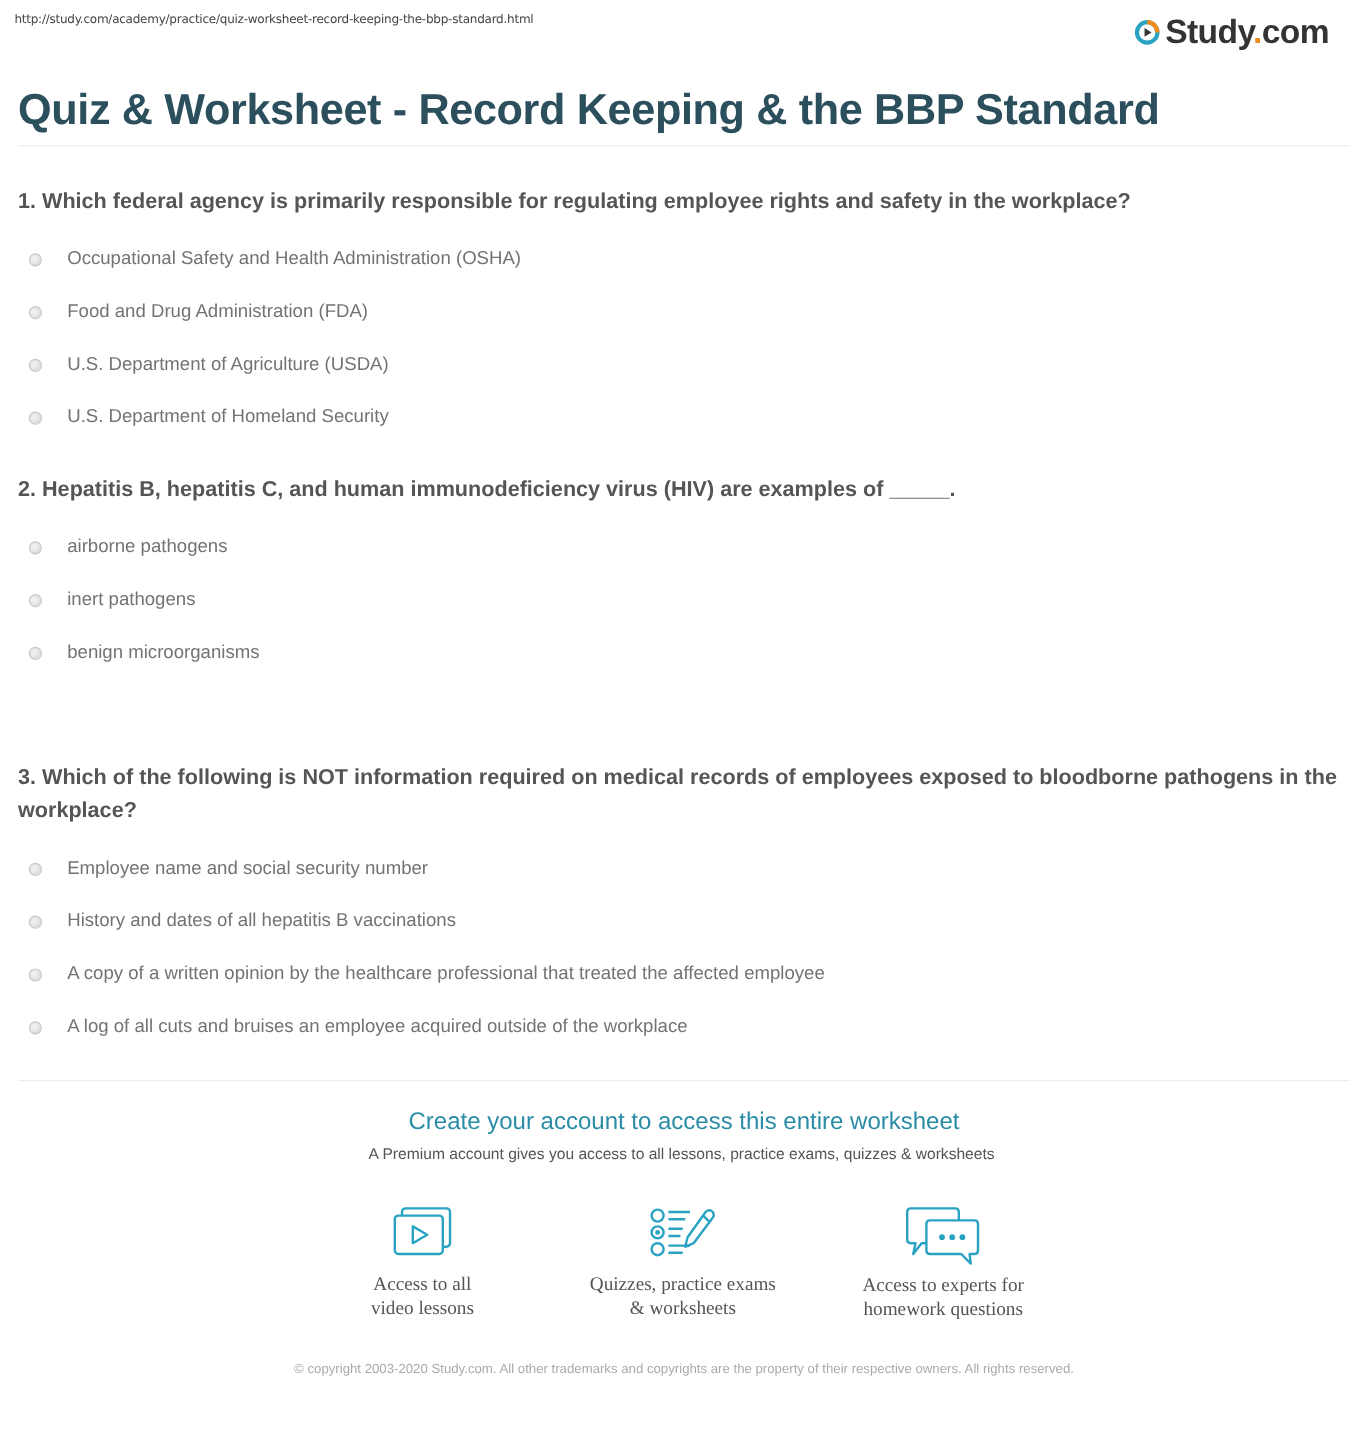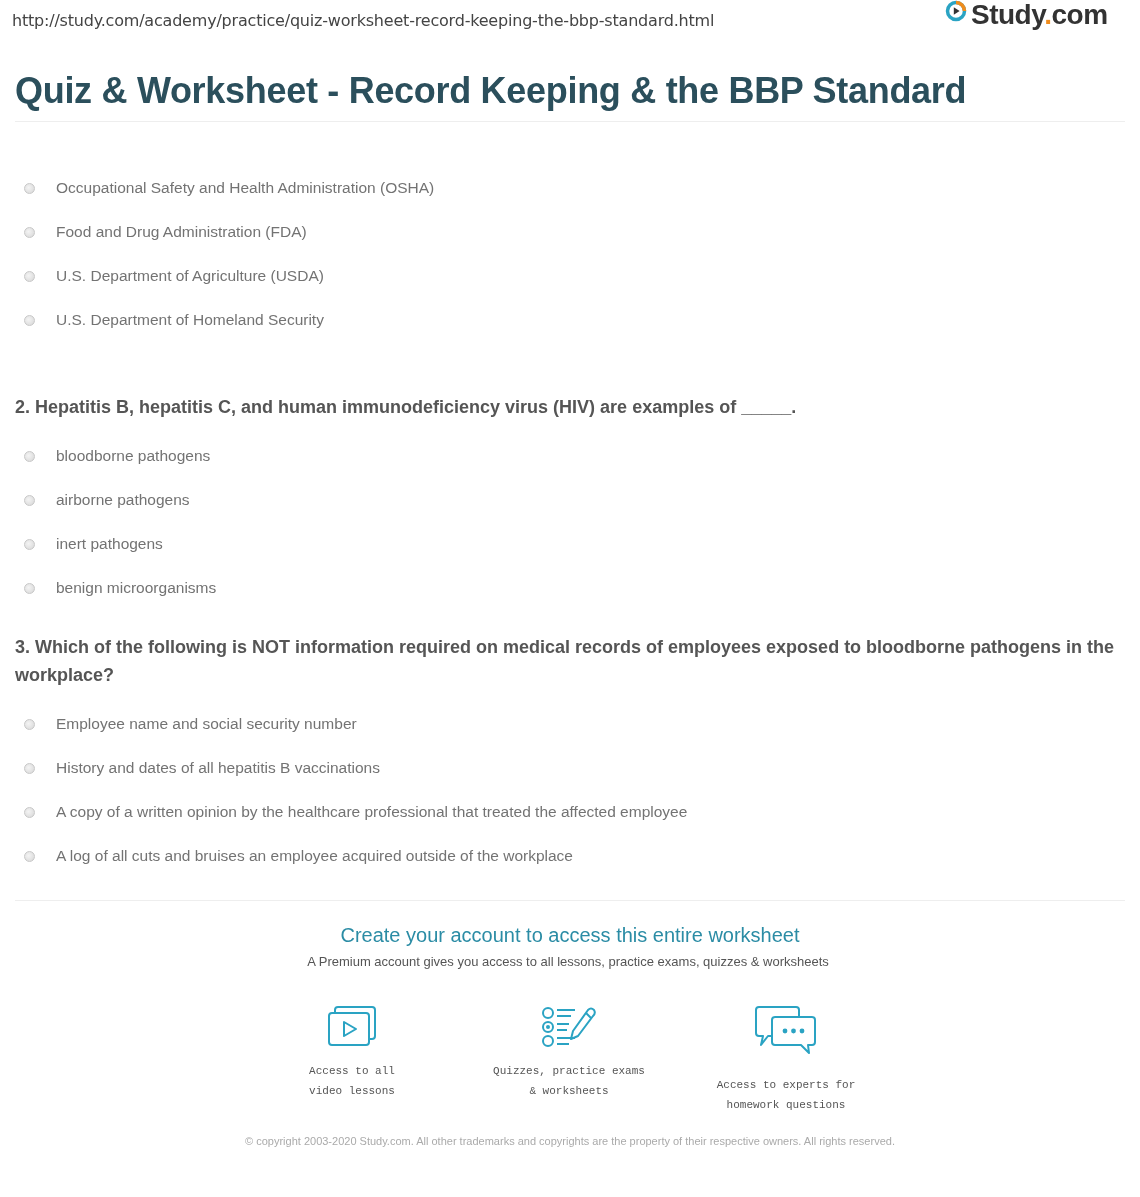--- a/index.html
+++ b/index.html
@@ -1,21 +1,21 @@
 <!DOCTYPE html>
 <html><head>
   <meta charset="utf-8">
   <style>
     * { box-sizing: border-box; margin: 0; padding: 0; }
     html, body { width: 1140px; height: 1197px; background: #ffffff; }
     body { font-family: "DejaVu Sans", "Liberation Sans", sans-serif; color: #555555; position: relative; overflow: hidden; }
 
-    .url { position: absolute; left: 12px; top: 11px; font-size: 16px; color: #444; letter-spacing: -0.2px; }
+    .url { position: absolute; left: 12px; top: 11px; font-size: 10px; color: #444; letter-spacing: -0.2px; }
 
-    .logo { position: absolute; left: 945px; top: 0; display: flex; }
+    .logo { position: absolute; left: 945px; top: 12px; display: flex; align-items: center; }
     .logo-icon { width: 22px; height: 22px; margin-right: 4px; }
     .logo-text { font-size: 28px; font-weight: bold; color: #333; letter-spacing: -0.5px; line-height: 30px; font-family: "Liberation Sans", sans-serif; }
     .logo-dot { color: #f08c1c; }
 
     .page-title { position: absolute; left: 15px; top: 70px; font-size: 36px; color: #2b4f5c; font-family: "Liberation Sans", sans-serif; letter-spacing: -0.3px; }
     .title-rule { position: absolute; left: 15px; right: 15px; top: 121px; height: 1px; background: #eeeeee; }
 
     .question { position: absolute; left: 15px; width: 1110px; }
     .q-text { font-size: 18px; font-weight: bold; color: #555; line-height: 28px; font-family: "Liberation Sans", sans-serif; }
     .answers { list-style: none; margin-top: 12px; }
@@ -24,21 +24,21 @@
              background: radial-gradient(circle at 40% 40%, #f4f4f4, #d6d6d6); border: 1px solid #c8c8c8; flex-shrink: 0; }
     .a-text { font-size: 15.5px; color: #737373; font-family: "Liberation Sans", sans-serif; }
 
     .cta-rule { position: absolute; left: 15px; right: 15px; top: 900px; height: 1px; background: #eeeeee; }
     .cta-title { position: absolute; left: 0; width: 1140px; top: 924px; text-align: center; font-size: 20px; color: #2b8ca5; font-family: "Liberation Sans", sans-serif; font-weight: normal; }
     .cta-sub { position: absolute; left: 0; width: 1136px; top: 954px; text-align: center; font-size: 13px; color: #555; font-family: "Liberation Sans", sans-serif; }
 
     .features { position: absolute; top: 1005px; left: 0; width: 1140px; }
     .feature { position: absolute; width: 200px; text-align: center; }
     .feature svg { display: block; margin: 0 auto; }
-    .feature-label { margin-top: 12px; font-size: 11px; color: #555; line-height: 20px; font-family: Liberation Mono, monospace; }
+    .feature-label { margin-top: 12px; font-size: 16px; color: #555; line-height: 20px; font-family: Liberation Serif, serif; }
 
     .copyright { position: absolute; left: 210px; width: 720px; top: 1133px; text-align: center; font-size: 11px; color: #aaa; line-height: 17px; font-family: "Liberation Sans", sans-serif; }
   </style>
 </head>
 <body>
 
 <div class="url">http://study.com/academy/practice/quiz-worksheet-record-keeping-the-bbp-standard.html</div>
 
 <div class="logo">
   <svg class="logo-icon" viewBox="0 0 22 22">
@@ -46,20 +46,21 @@
     <path d="M11 2.5 A8.5 8.5 0 0 1 19.5 11" fill="none" stroke="#f08c1c" stroke-width="3.5"></path>
     <path d="M8.8 7.3 L14.6 11 L8.8 14.7 Z" fill="#333"></path>
   </svg>
   <span class="logo-text"><span>Study</span><span class="logo-dot">.</span><span>com</span></span>
 </div>
 
 <h1 class="page-title">Quiz &amp; Worksheet - Record Keeping &amp; the BBP Standard</h1>
 <div class="title-rule"></div>
 
 <div class="question" style="top:153px;">
+  <div class="q-text">1. Which federal agency is primarily responsible for regulating employee rights and safety in the workplace?</div>
   <ul class="answers" style="margin-top:13px;">
     <li class="answer">
         <span class="radio"></span>
         <span class="a-text">Occupational Safety and Health Administration (OSHA)</span>
       </li>
     <li class="answer">
         <span class="radio"></span>
         <span class="a-text">Food and Drug Administration (FDA)</span>
       </li>
     <li class="answer">
@@ -69,24 +70,20 @@
     <li class="answer">
         <span class="radio"></span>
         <span class="a-text">U.S. Department of Homeland Security</span>
       </li>
   </ul>
 </div>
 
 <div class="question" style="top:393px;">
   <div class="q-text">2. Hepatitis B, hepatitis C, and human immunodeficiency virus (HIV) are examples of _____.</div>
   <ul class="answers" style="margin-top:13px;">
-    <li class="answer">
-        <span class="radio"></span>
-        <span class="a-text">bloodborne pathogens</span>
-      </li>
     <li class="answer">
         <span class="radio"></span>
         <span class="a-text">airborne pathogens</span>
       </li>
     <li class="answer">
         <span class="radio"></span>
         <span class="a-text">inert pathogens</span>
       </li>
     <li class="answer">
         <span class="radio"></span>
@@ -150,17 +147,17 @@
   </div>
 
   <div class="feature" style="left:686px;">
     <svg width="64" height="50" viewBox="0 0 64 50">
       <path d="M5 2 H42 Q45 2 45 5 V28 Q45 31 42 31 H14 L7 40 L9 31 H5 Q2 31 2 28 V5 Q2 2 5 2 Z" fill="#fff" stroke="#2aa3c3" stroke-width="2" stroke-linejoin="round"></path>
       <path d="M21 12 H58 Q61 12 61 15 V37 Q61 40 58 40 H54 L55 48 L47 40 H21 Q18 40 18 37 V15 Q18 12 21 12 Z" fill="#fff" stroke="#2aa3c3" stroke-width="2" stroke-linejoin="round"></path>
       <circle cx="31" cy="26" r="2.4" fill="#2aa3c3"></circle>
       <circle cx="39.5" cy="26" r="2.4" fill="#2aa3c3"></circle>
       <circle cx="48" cy="26" r="2.4" fill="#2aa3c3"></circle>
     </svg>
-    <div class="feature-label" style="margin-top:20px;"><span>Access to experts for</span><br><span>homework questions</span></div>
+    <div class="feature-label" style="margin-top:7px;"><span>Access to experts for</span><br><span>homework questions</span></div>
   </div>
 </div>
 
 <div class="copyright">© copyright 2003-2020 Study.com. All other trademarks and copyrights are the property of their respective owners. All rights reserved.</div>
 
 </body></html>

